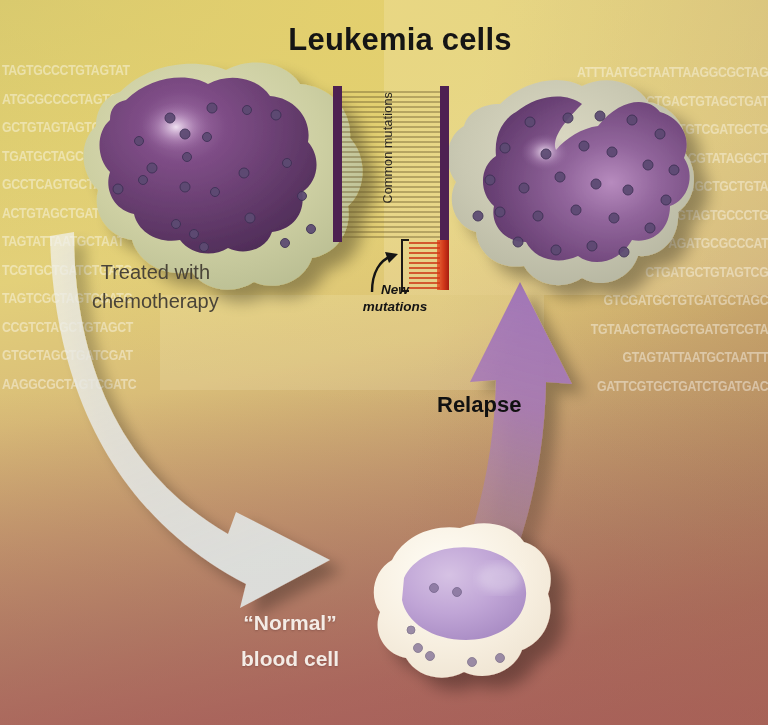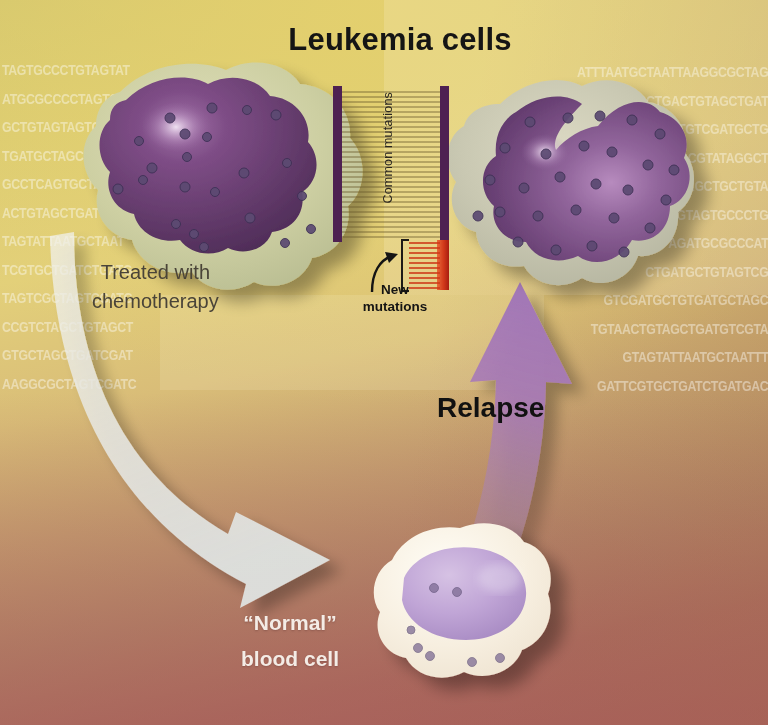--- a/index.html
+++ b/index.html
@@ -76,41 +76,42 @@
     font-size: 20px; color: #4a4438; line-height: 29px;
     text-align: center;
   }
   #label-remission {
     position: absolute; left: 85px; top: 392px;
     font-size: 30px; font-weight: 700; color: #3b3a33;
     text-shadow: 0 1px 1px rgba(255,255,255,0.25);
   }
   #label-relapse {
     position: absolute; left: 437px; top: 392px;
-    font-size: 28px; font-weight: 700; color: #111111;
+    font-size: 22px; font-weight: 700; color: #111111;
   }
   #label-normal {
     position: absolute; left: 205px; top: 605px;
     width: 170px; text-align: center;
     font-size: 21px; font-weight: 700; color: #f4ece6;
     line-height: 36px;
     text-shadow: 0 1px 2px rgba(90,50,45,0.35);
   }
   #label-common {
     position: absolute; left: 381px; top: 92px;
     font-size: 12.5px; color: #2a2620; font-weight: 400;
     writing-mode: vertical-rl;
     transform: rotate(180deg);
     letter-spacing: 0.2px;
   }
   #label-new {
     position: absolute; left: 352px; top: 281px;
     width: 86px; text-align: center;
     font-size: 13.5px; font-weight: 700; color: #141414;
     line-height: 17px;
+    font-style: italic;
   }
 </style>
 </head>
 <body>
 
 <div id="stage">
 
   <div id="warm-right"></div>
   <div id="warm-bottom"></div>
 

